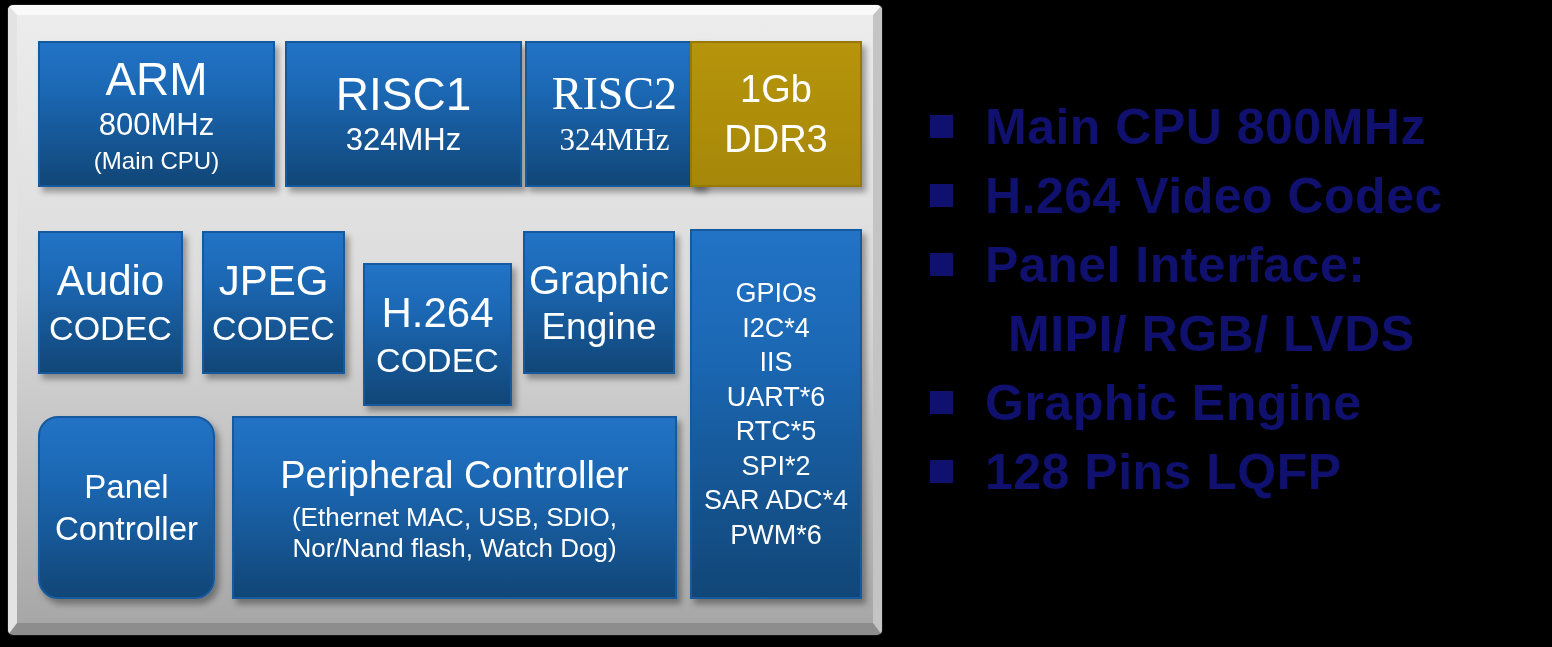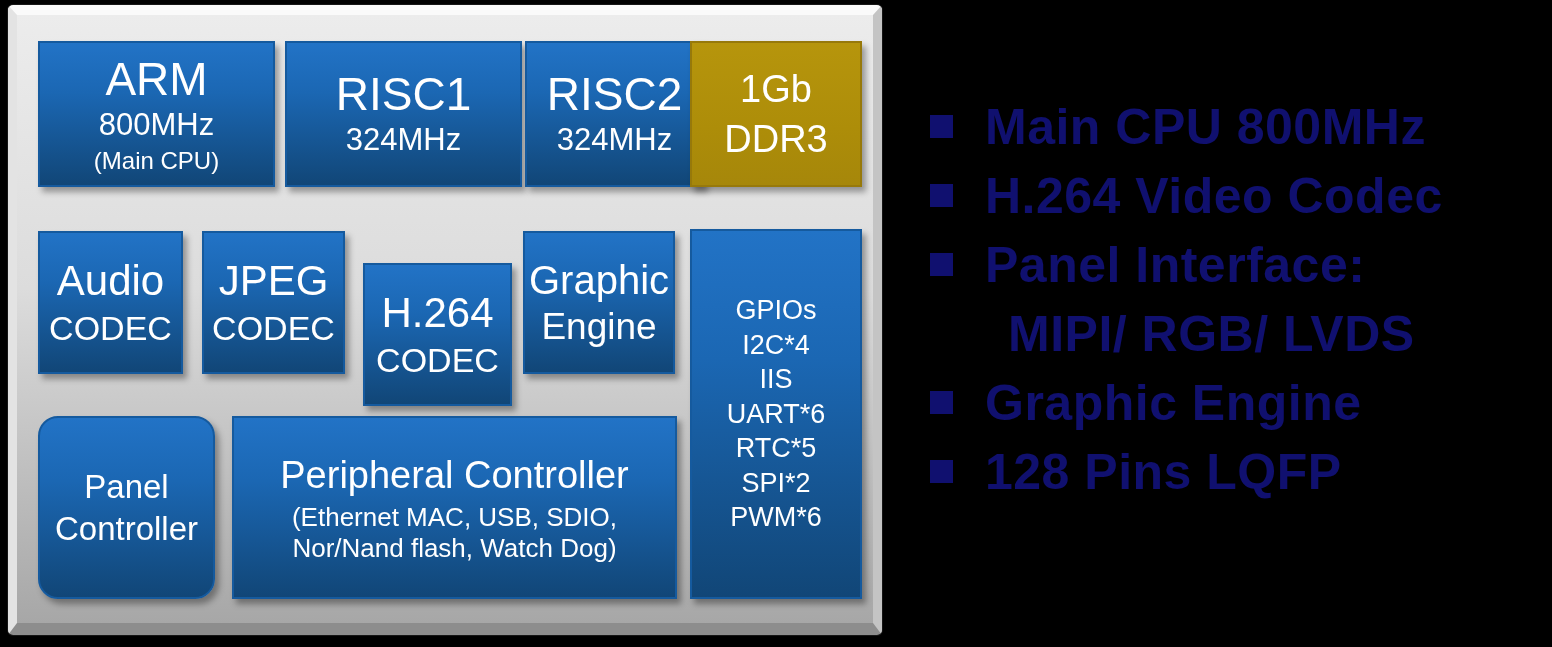--- a/index.html
+++ b/index.html
@@ -36,21 +36,21 @@
   .t-codec2{font-size:34px;line-height:44px;}
   .t-gfx{font-size:40px;line-height:48px;}
   .t-gfx2{font-size:37px;line-height:46px;}
   .t-io{font-size:27px;line-height:34.5px;}
   .t-pc{font-size:33px;line-height:42px;}
   .t-per{font-size:38px;line-height:46px;margin-bottom:4px;}
   .t-per2{font-size:26px;line-height:31px;}
   
   .b-arm      {left:21px; top:26px; width:237px;height:146px;}
   .b-risc1    {left:268px;top:26px; width:237px;height:146px;}
-  .b-risc2    {left:508px;top:26px; width:179px;height:146px;}
+  .b-risc2    {left:508px;top:26px; width:179px;height:146px;font-family:Liberation Serif, serif;}
   .b-ddr3     {left:673px;top:26px; width:172px;height:146px;}
   .b-audio    {left:21px; top:216px;width:145px;height:143px;}
   .b-jpeg     {left:185px;top:216px;width:143px;height:143px;text-align:right;}
   .b-h264     {left:346px;top:216px;width:149px;height:143px;margin-top:32px;}
   .b-graphic  {left:506px;top:216px;width:152px;height:143px;}
   .b-io       {left:673px;top:214px;width:172px;height:370px;}
   .b-panelctl {left:21px; top:401px;width:177px;height:183px;border-radius:20px;}
   .b-periph   {left:215px;top:401px;width:445px;height:183px;}
   
   .features{position:absolute;left:930px;top:92px;}
@@ -113,20 +113,21 @@
       <div class="t-gfx2">Engine</div>
     </div>
 
     <div class="block b-io">
       <div class="t-io">GPIOs</div>
       <div class="t-io">I2C*4</div>
       <div class="t-io">IIS</div>
       <div class="t-io">UART*6</div>
       <div class="t-io">RTC*5</div>
       <div class="t-io">SPI*2</div>
+      <div class="t-io">SAR ADC*4</div>
       <div class="t-io">PWM*6</div>
     </div>
 
     <div class="block b-panelctl">
       <div class="t-pc">Panel</div>
       <div class="t-pc">Controller</div>
     </div>
 
     <div class="block b-periph">
       <div class="t-per">Peripheral Controller</div>

